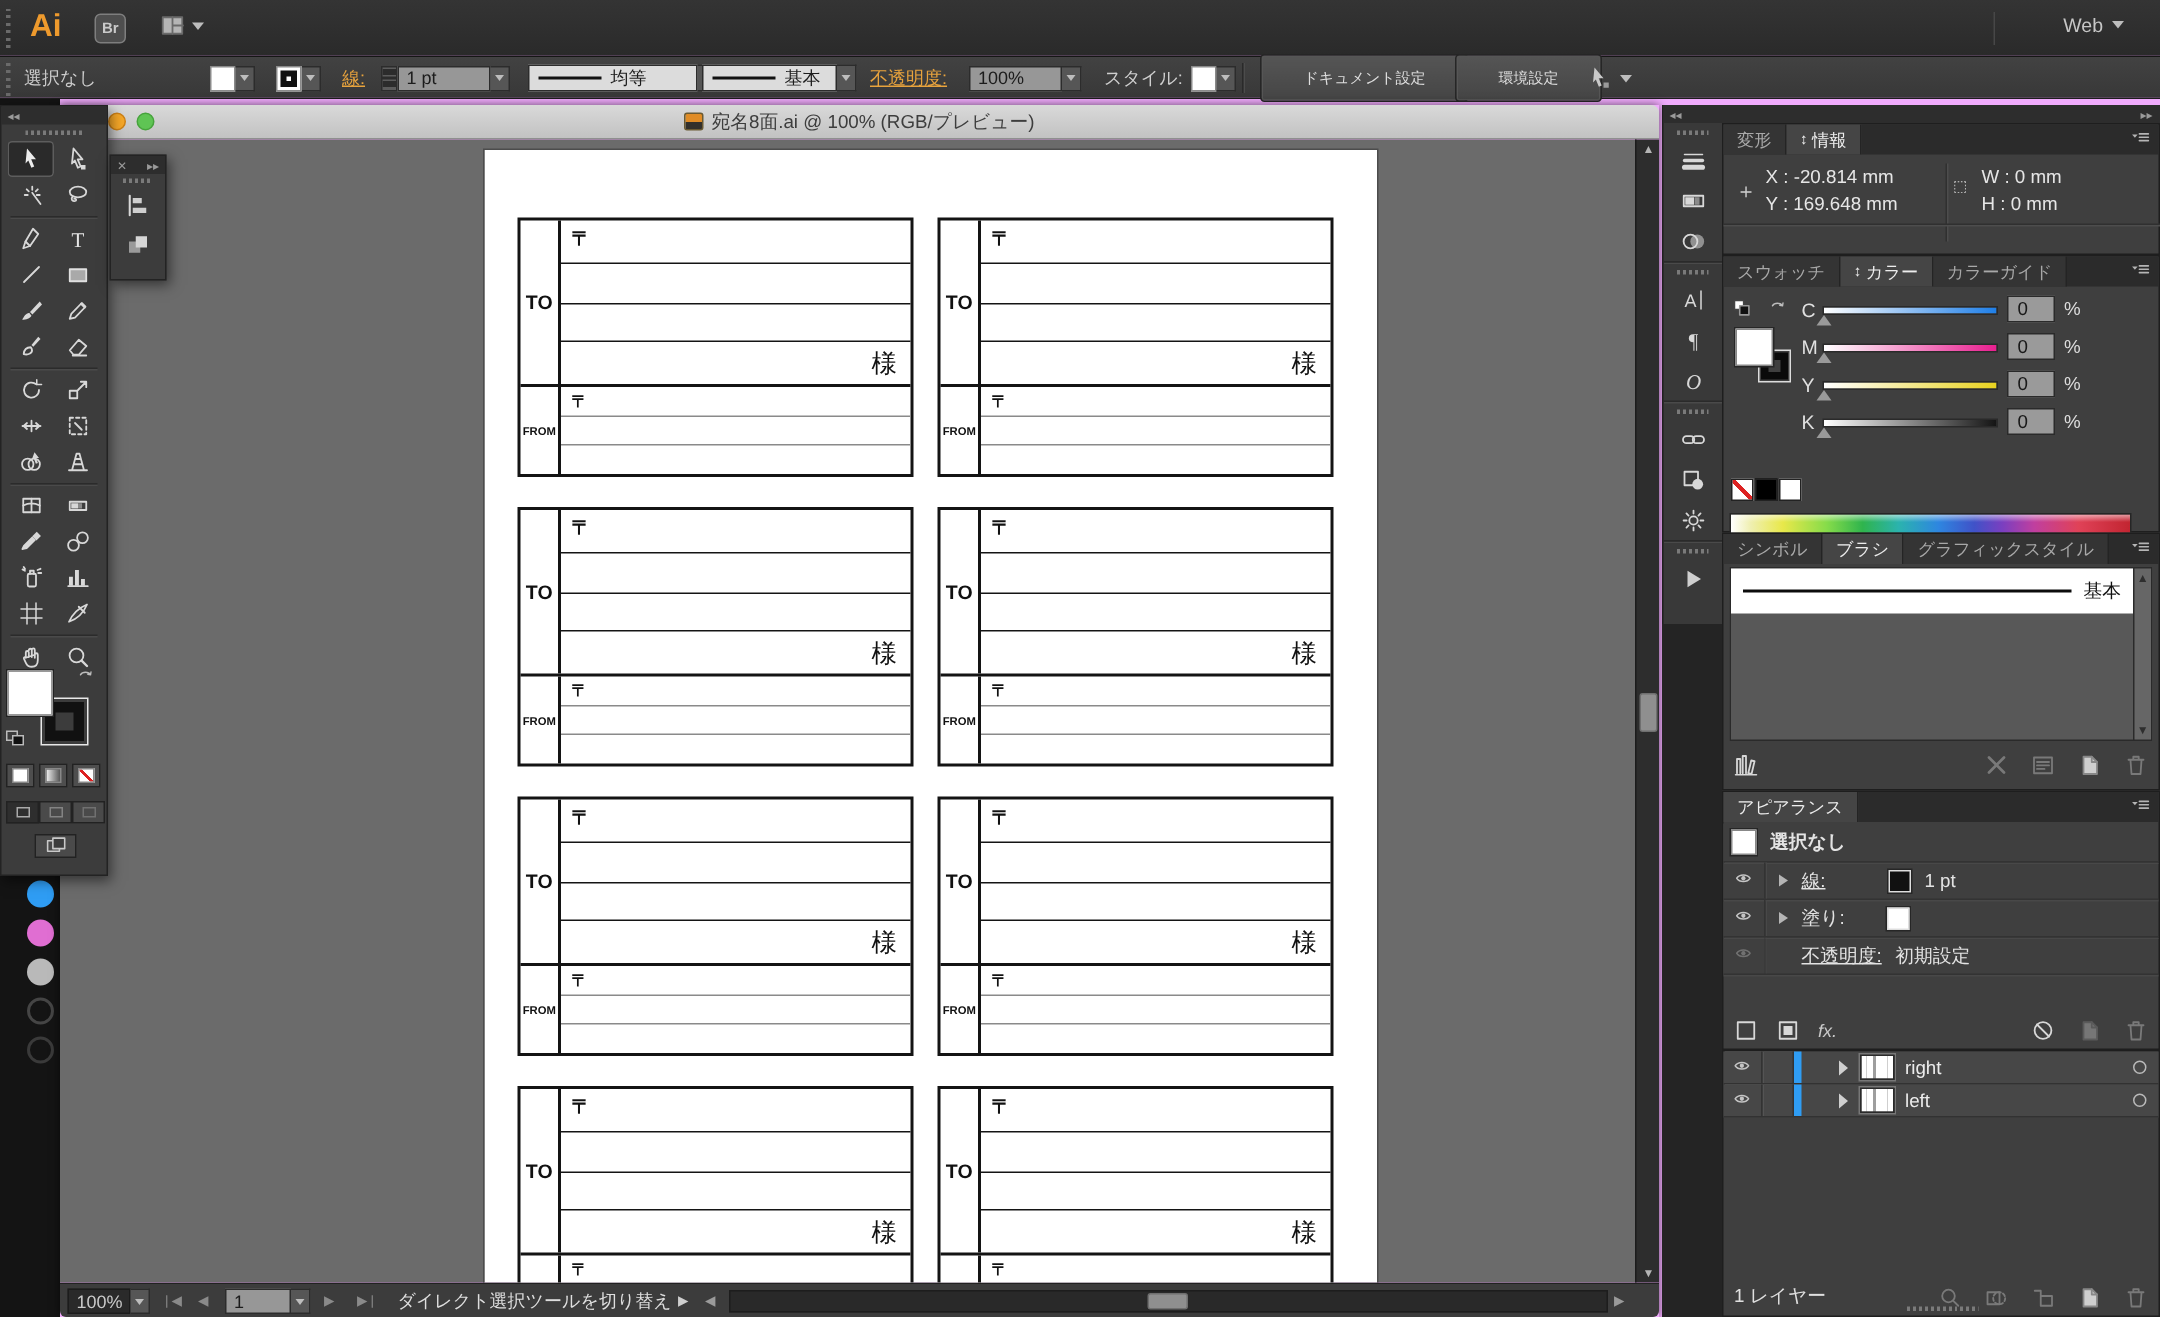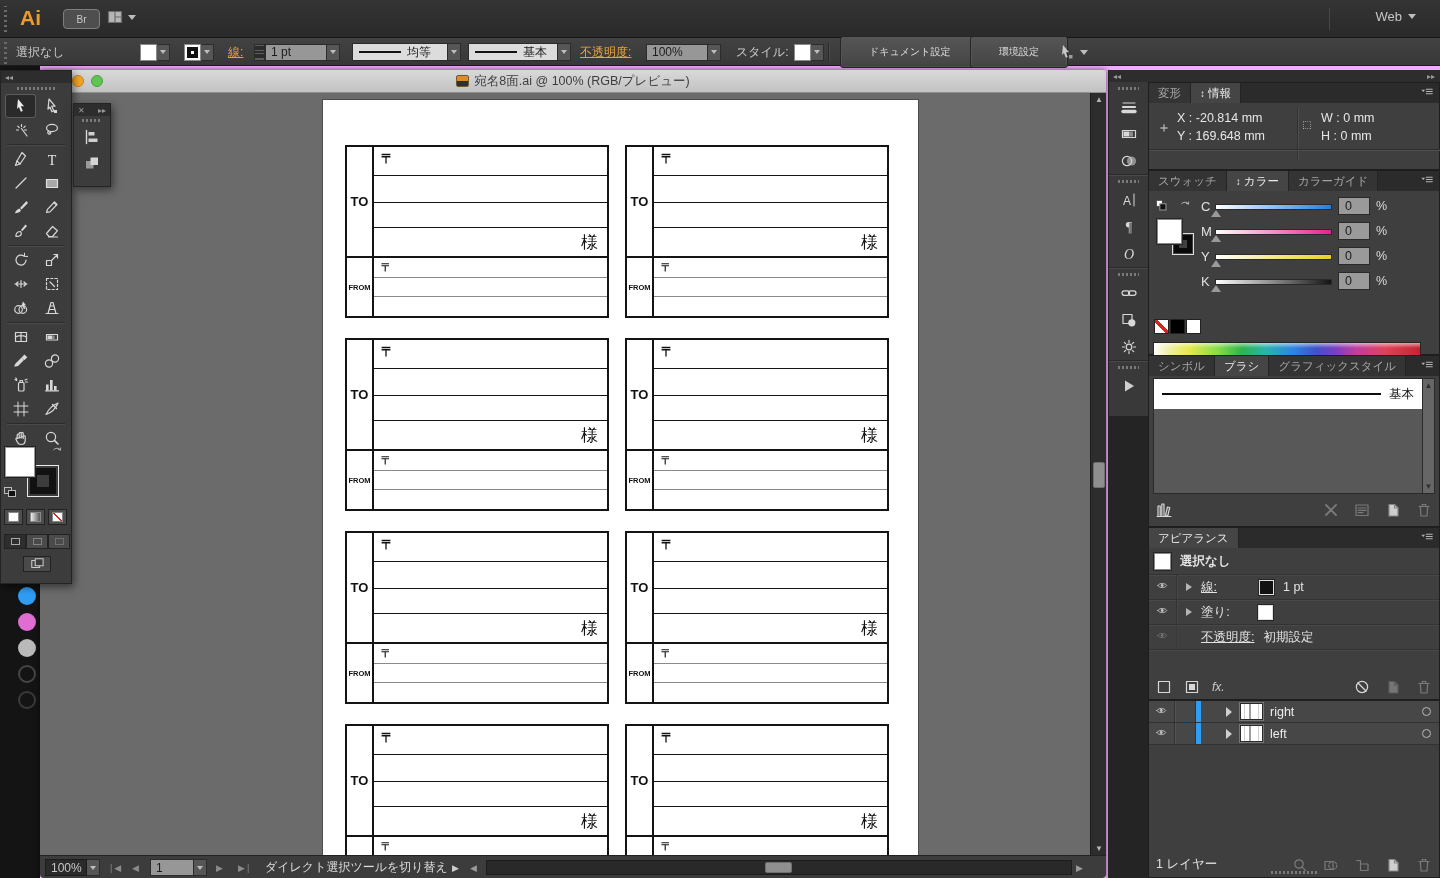--- a/index.html
+++ b/index.html
@@ -8,21 +8,21 @@
        font-family:"Liberation Sans","DejaVu Sans",sans-serif;color:#ccc;font-size:12px;
        -webkit-font-smoothing:antialiased}
   .pic{display:inline-flex;align-items:center;justify-content:center}
   .pic svg{display:block}
   .dots{background:repeating-linear-gradient(90deg,#7a7a7a 0 2px,transparent 2px 4px);height:3px}
   .vdots{background:repeating-linear-gradient(0deg,#6a6a6a 0 2px,transparent 2px 5px);width:3px}
 
   
   .menubar{position:absolute;left:0;top:0;width:1440px;height:38px;background:linear-gradient(#343434,#2a2a2a);border-bottom:1px solid #151515}
   .ai-logo{position:absolute;left:20px;top:6px;font-size:21px;font-weight:bold;color:#ee9a2d;letter-spacing:0}
-  .br-badge{position:absolute;left:63px;top:9px;width:37px;height:20px;background:#4e4e4e;border:1px solid #7e7e7e;border-radius:4px;color:#c9c9c9;font-size:10px;font-weight:normal;display:flex;align-items:center;justify-content:center}
+  .br-badge{position:absolute;left:63px;top:9px;width:21px;height:20px;background:#4e4e4e;border:1px solid #7e7e7e;border-radius:4px;color:#c9c9c9;font-size:10px;font-weight:bold;display:flex;align-items:center;justify-content:center}
   .arrange{position:absolute;left:106px;top:9px;display:flex;align-items:center;gap:4px;color:#cfcfcf}
   .ws{position:absolute;right:24px;top:9px;display:flex;align-items:center;gap:6px;color:#c6c6c6;font-size:13px}
   .ws-sep{position:absolute;right:110px;top:8px;width:1px;height:22px;background:#474747}
   .caret{width:0;height:0;border-left:4px solid transparent;border-right:4px solid transparent;border-top:5px solid #bdbdbd;display:inline-block}
 
   
   .controlbar{position:absolute;left:0;top:38px;width:1440px;height:28px;background:linear-gradient(#424242,#383838);border-bottom:1px solid #1d1d1d;display:flex;align-items:center}
   .cb-item{position:absolute;top:0;height:28px;display:flex;align-items:center}
   .swatch{width:17px;height:17px;background:#fff;border:1px solid #8a8a8a}
   .swatch.stroke-sw{background:#fff;position:relative}
@@ -246,21 +246,21 @@
           <span>
             <span class="caret"></span>
           </span>
         </span>
       <span class="field" style="width:62px">1 pt</span>
       <span class="dd-btn">
           <span class="caret"></span>
         </span>
     </div>
     <div class="cb-item" style="left:352px">
-      <span class="combo-line" style="width:96px">
+      <span class="combo-line" style="width:113px">
           <span class="ln" style="width:42px"></span>
           <span>均等</span>
         </span>
       <span class="dd-btn" style="height:18px">
           <span class="caret"></span>
         </span>
     </div>
     <div class="cb-item" style="left:468px">
       <span class="combo-line" style="width:90px">
           <span class="ln" style="width:42px"></span>

